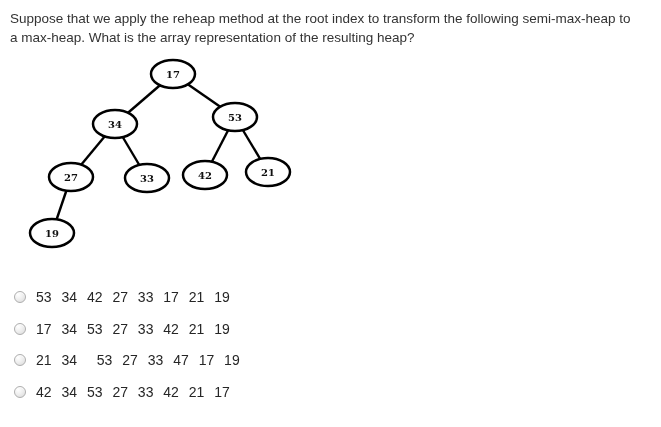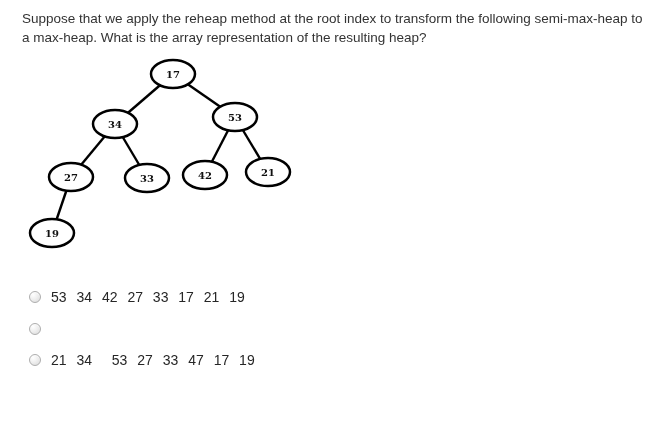--- a/index.html
+++ b/index.html
@@ -12,37 +12,37 @@
     font-family: "Liberation Sans", sans-serif;
   }
   .stage {
     position: relative;
     width: 661px;
     height: 427px;
     background: #ffffff;
   }
   .question {
     position: absolute;
-    left: 22px;
+    left: 10px;
     top: 9px;
     width: 625px;
     font-size: 13.5px;
     line-height: 19px;
     color: #333333;
   }
   .tree-svg {
     position: absolute;
     left: 0;
     top: 0;
     width: 661px;
     height: 427px;
   }
   .options {
     position: absolute;
-    left: 29px;
+    left: 14px;
     top: 281px;
   }
   .option-row {
     display: flex;
     align-items: center;
     height: 31.7px;
   }
   .radio {
     width: 12px;
     height: 12px;
@@ -113,22 +113,27 @@
 
   <div class="options">
 
     <div class="option-row">
       <div class="radio"></div>
       <span class="option-label">53 34 42 27 33 17 21 19</span>
     </div>
 
     <div class="option-row">
       <div class="radio"></div>
+      <span class="option-label">17 34 53 27 33 42 21 19</span>
     </div>
 
     <div class="option-row">
       <div class="radio"></div>
       <span class="option-label">21 34  53 27 33 47 17 19</span>
     </div>
 
+    <div class="option-row">
+      <div class="radio"></div>
+      <span class="option-label">42 34 53 27 33 42 21 17</span>
+    </div>
 
   </div>
 </div>
 
 </body></html>

